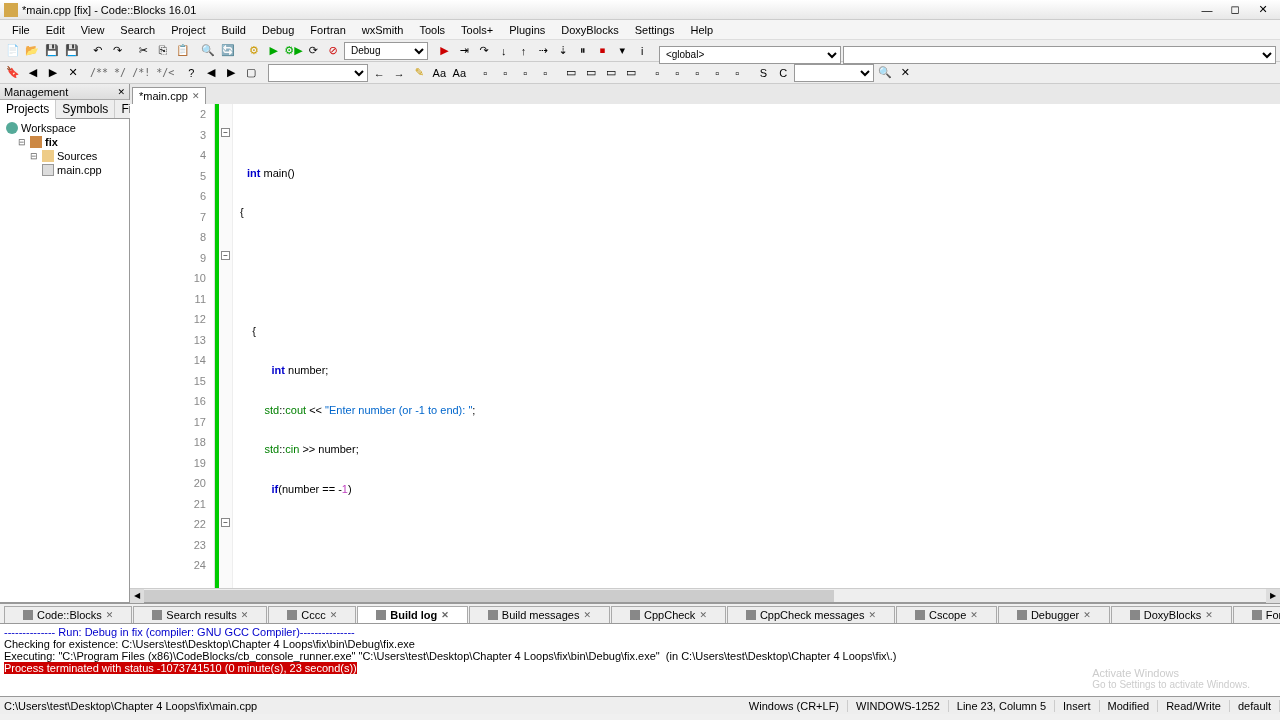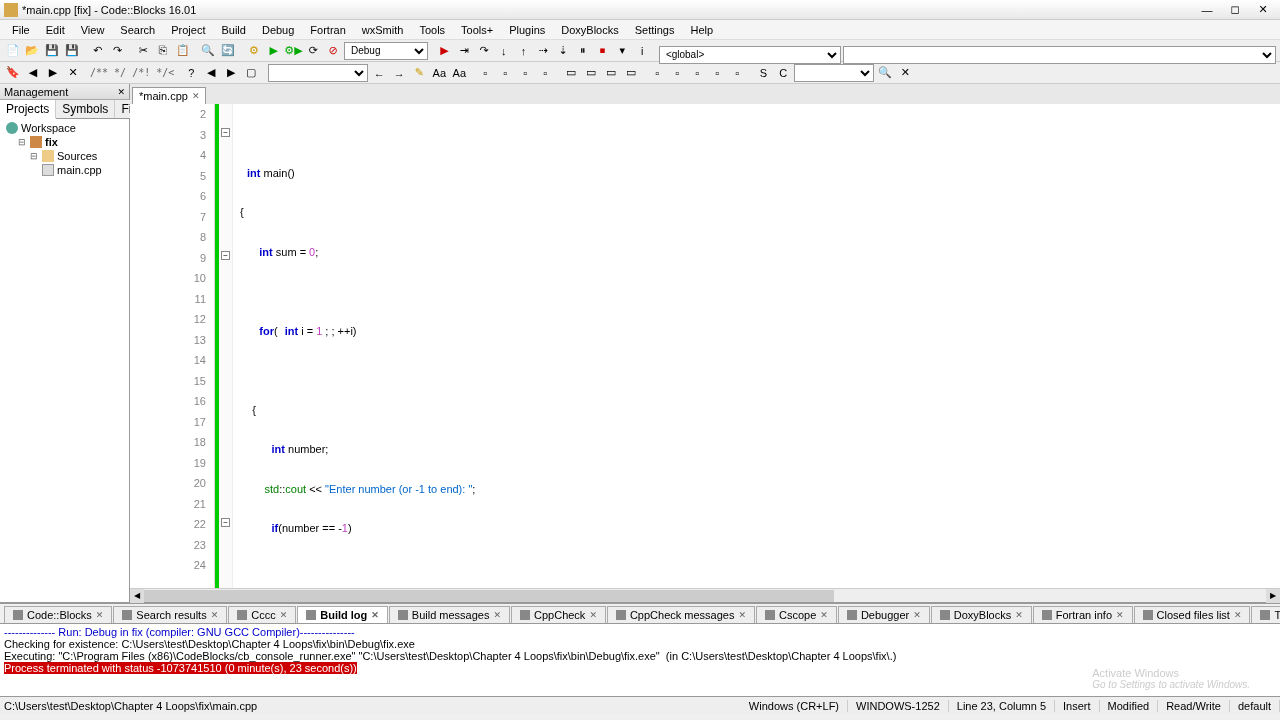--- a/index.html
+++ b/index.html
@@ -56,30 +56,30 @@
 .num { color: #c040c0; }
 .str { color: #0066cc; }
 .std { color: #008000; }
 .hscroll { height: 14px; background: #eee; border-top: 1px solid #ccc; position: relative; }
 .hscroll .thumb { position: absolute; left: 14px; width: 60%; height: 12px; top: 1px; background: #ccc; }
 .hscroll .arrow { position: absolute; width: 14px; height: 14px; background: #ddd; top: 0; text-align: center; font-size: 8px; line-height: 14px; }
 
 .logs { border-top: 2px solid #999; }
 .logs-title { height: 14px; background: linear-gradient(#eee,#ddd); padding: 0 4px; font-size: 10px; border-bottom: 1px solid #aaa; }
 .log-tabs { display: flex; background: #f0f0f0; border-bottom: 1px solid #999; padding: 2px 4px 0; gap: 0; overflow: hidden; }
-.log-tab { padding: 2px 8px; font-size: 10px; border: 1px solid #aaa; border-bottom: none; background: #eee; cursor: pointer; display: flex; align-items: center; gap: 4px; margin-right: 1px; white-space: nowrap; }
+.log-tab { padding: 2px 18px; font-size: 10px; border: 1px solid #aaa; border-bottom: none; background: #eee; cursor: pointer; display: flex; align-items: center; gap: 4px; margin-right: 1px; white-space: nowrap; }
 .log-tab .ticon2 { width: 10px; height: 10px; display: inline-block; background: #888; }
 .log-tab.active { background: white; font-weight: bold; }
 .log-tab .x { color: #666; font-size: 9px; cursor: pointer; }
 .log-content { height: 72px; background: white; font-family: Consolas, monospace; font-size: 10px; padding: 2px 4px; overflow: hidden; position: relative; }
 .log-line { white-space: pre; }
 .log-line.blue { color: #0000cc; }
 .log-line.err { background: #cc0000; color: white; display: inline-block; }
 .watermark { position: absolute; right: 30px; bottom: 6px; color: #ccc; font-family: Tahoma; font-size: 16px; }
-.watermark .sub { font-size: 10px; font-style: italic; }
+.watermark .sub { font-size: 10px; }
 
 .statusbar { height: 18px; background: #eee; border-top: 1px solid #999; display: flex; align-items: center; font-size: 10px; }
 .statusbar .cell { padding: 0 8px; border-right: 1px solid #ccc; }
 .statusbar .path { flex: 1; padding: 0 4px; }
 </style>
 </head>
 <body>
 
 <div class="titlebar">
   <span class="icon"></span>
@@ -259,27 +259,26 @@
       <div class="chgbar"></div>
       <div class="foldbar">
         <div class="foldmark" style="top:24px">−</div>
         <div class="foldmark" style="top:147px">−</div>
         <div class="foldmark" style="top:414px">−</div>
       </div>
       <div class="code">
 <div class="line"></div>
 <div class="line"> <span class="kw">int</span> main()</div>
 <div class="line"> {</div>
-<div class="line">     <span class="kw">int</span> sum = <span class="num">0</span>;</div>
 <div class="line"></div>
-<div class="line">     <span class="kw">for</span>(<span class="kw">int</span> i = <span class="num">1</span> ; ; ++i)</div>
 <div class="line"></div>
 <div class="line">     {</div>
 <div class="line">         <span class="kw">int</span> number;</div>
 <div class="line">         <span class="std">std</span>::<span class="std">cout</span> &lt;&lt; <span class="str">"Enter number (or -1 to end): "</span>;</div>
+<div class="line">         <span class="std">std</span>::<span class="std">cin</span> &gt;&gt; number;</div>
 <div class="line">         <span class="kw">if</span>(number == -<span class="num">1</span>)</div>
 
 
 
 
 
 
 
 
 

